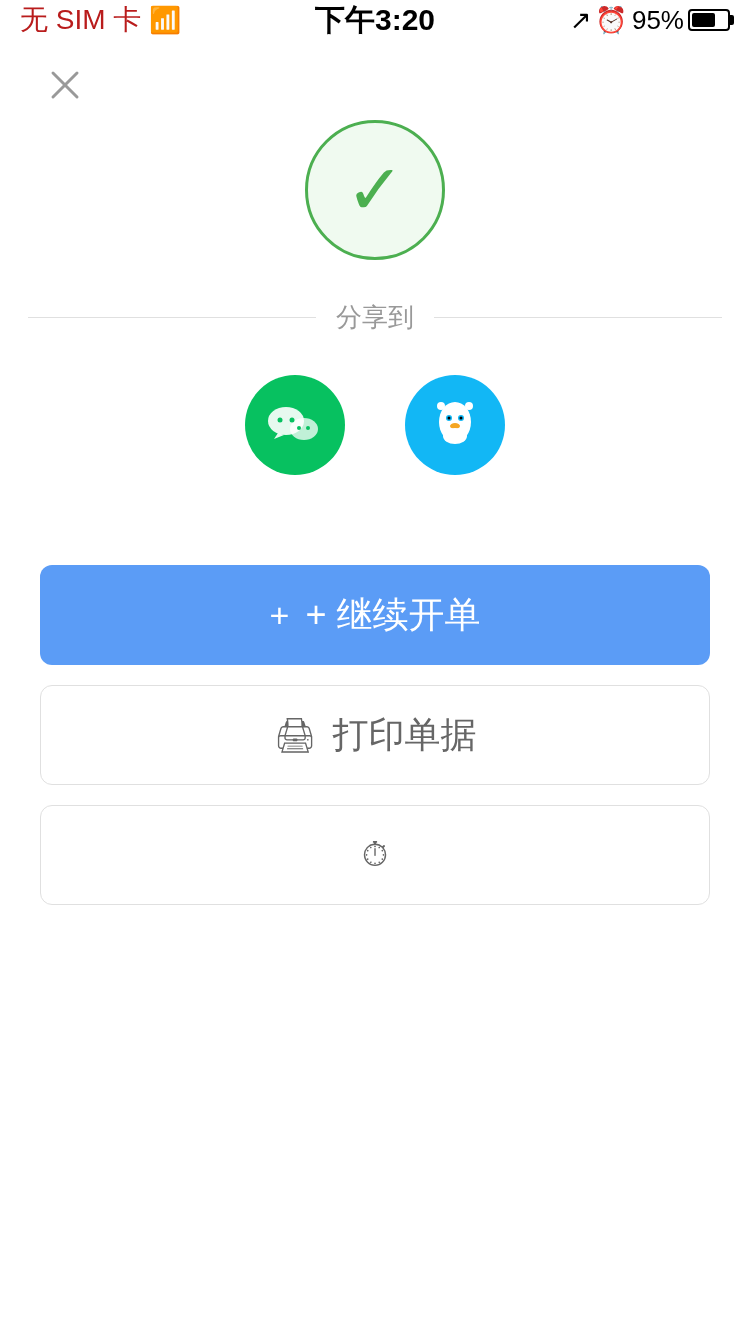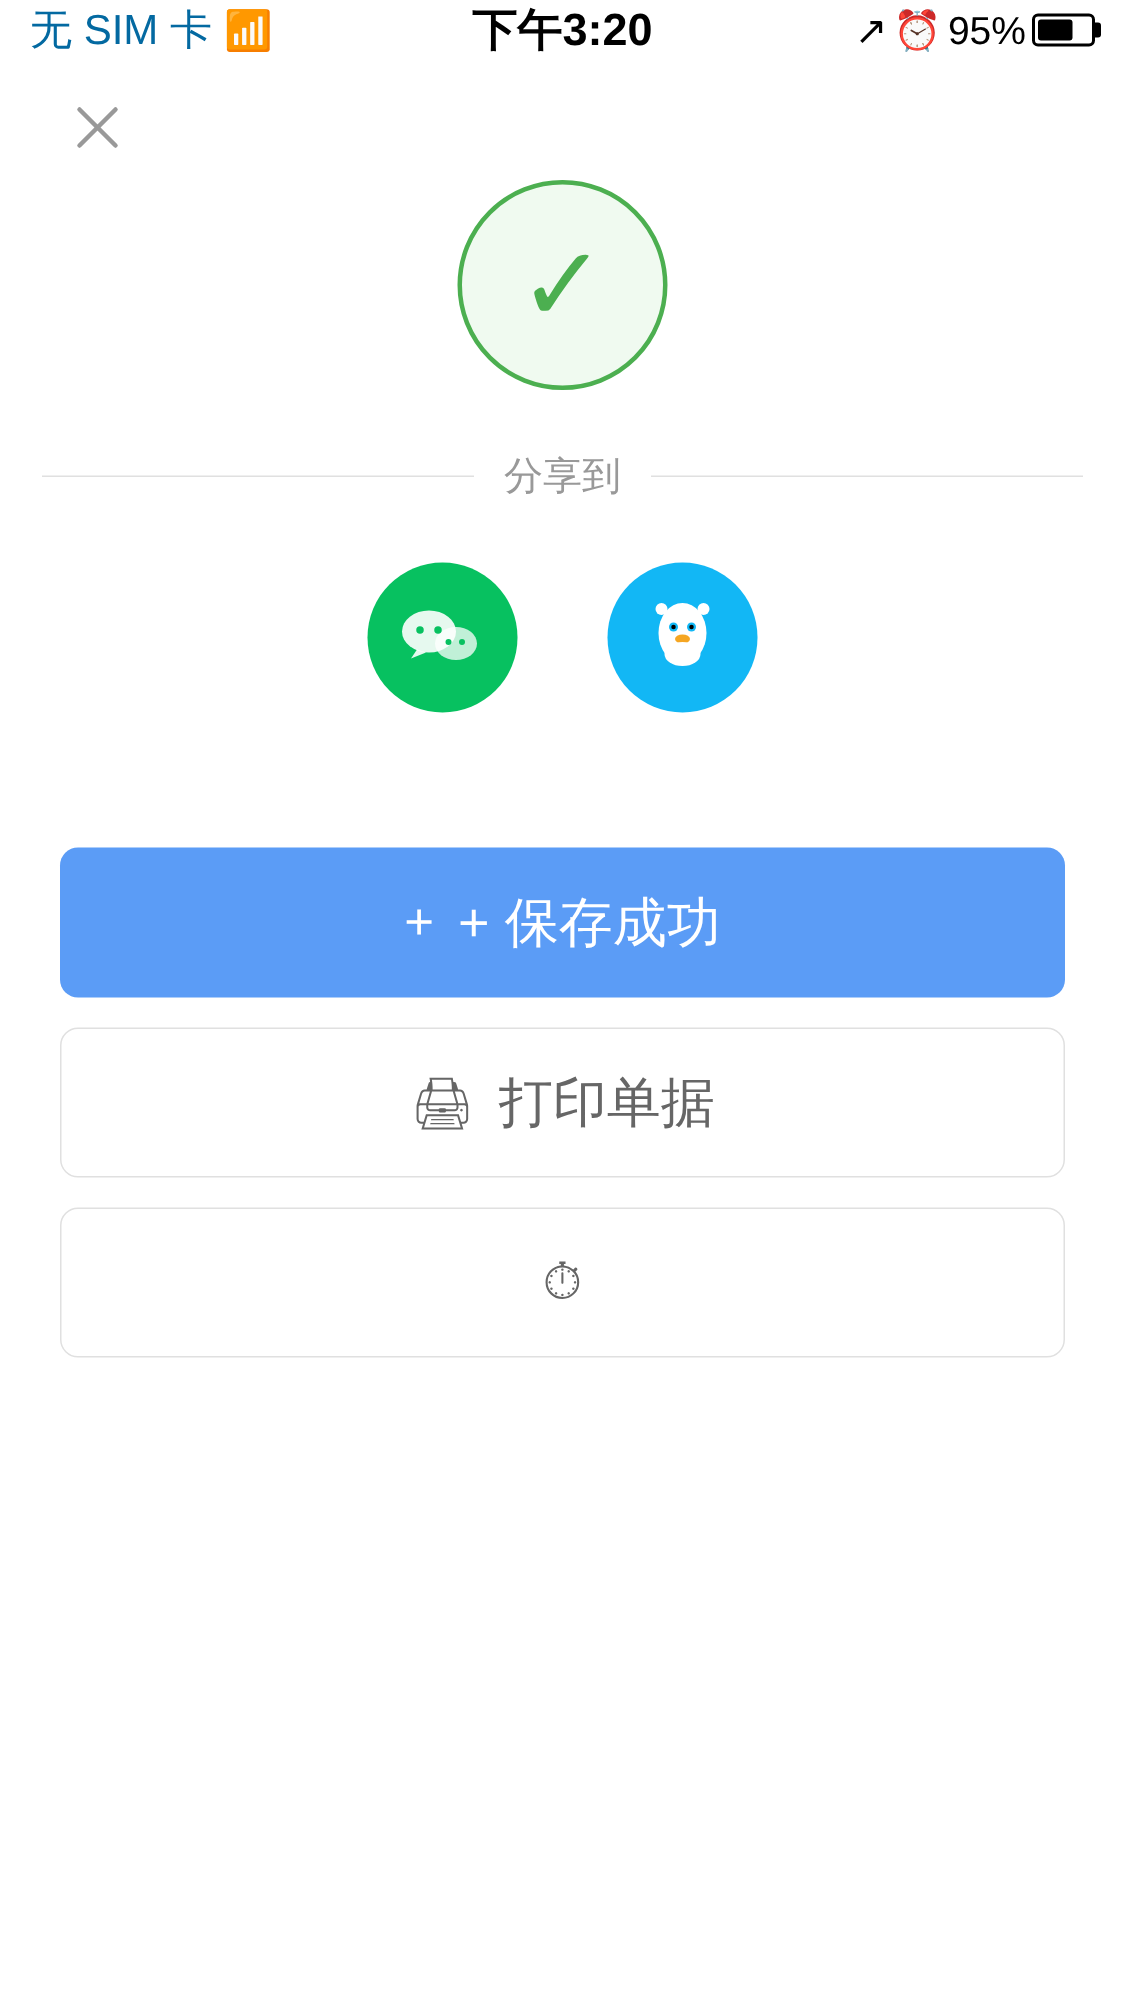--- a/index.html
+++ b/index.html
@@ -26,21 +26,21 @@
       align-items: center;
       justify-content: space-between;
       padding: 0 20px;
     }
 
     .status-left {
       display: flex;
       align-items: center;
       gap: 8px;
       font-size: 28px;
-      color: #0369a1;
+      color: #b91c1c;
       font-weight: 500;
     }
 
     .status-center {
       font-size: 30px;
       color: #000;
       font-weight: 600;
       position: absolute;
       left: 50%;
       transform: translateX(-50%);
@@ -320,21 +320,21 @@
           <circle cx="43" cy="10" r="4" fill="white"></circle>
         </svg>
       </div>
     </div>
   </div>
 
   <div class="action-buttons">
 
     <button class="btn-primary">
       <span class="btn-icon">+</span>
-      <span>+ 保存成功</span>
+      <span>+ 继续开单</span>
     </button>
 
     <button class="btn-secondary">
       <span class="btn-icon">🖨</span>
       <span>打印单据</span>
     </button>
 
     <button class="btn-secondary">
       <span class="btn-icon">⏱</span>
     </button>

